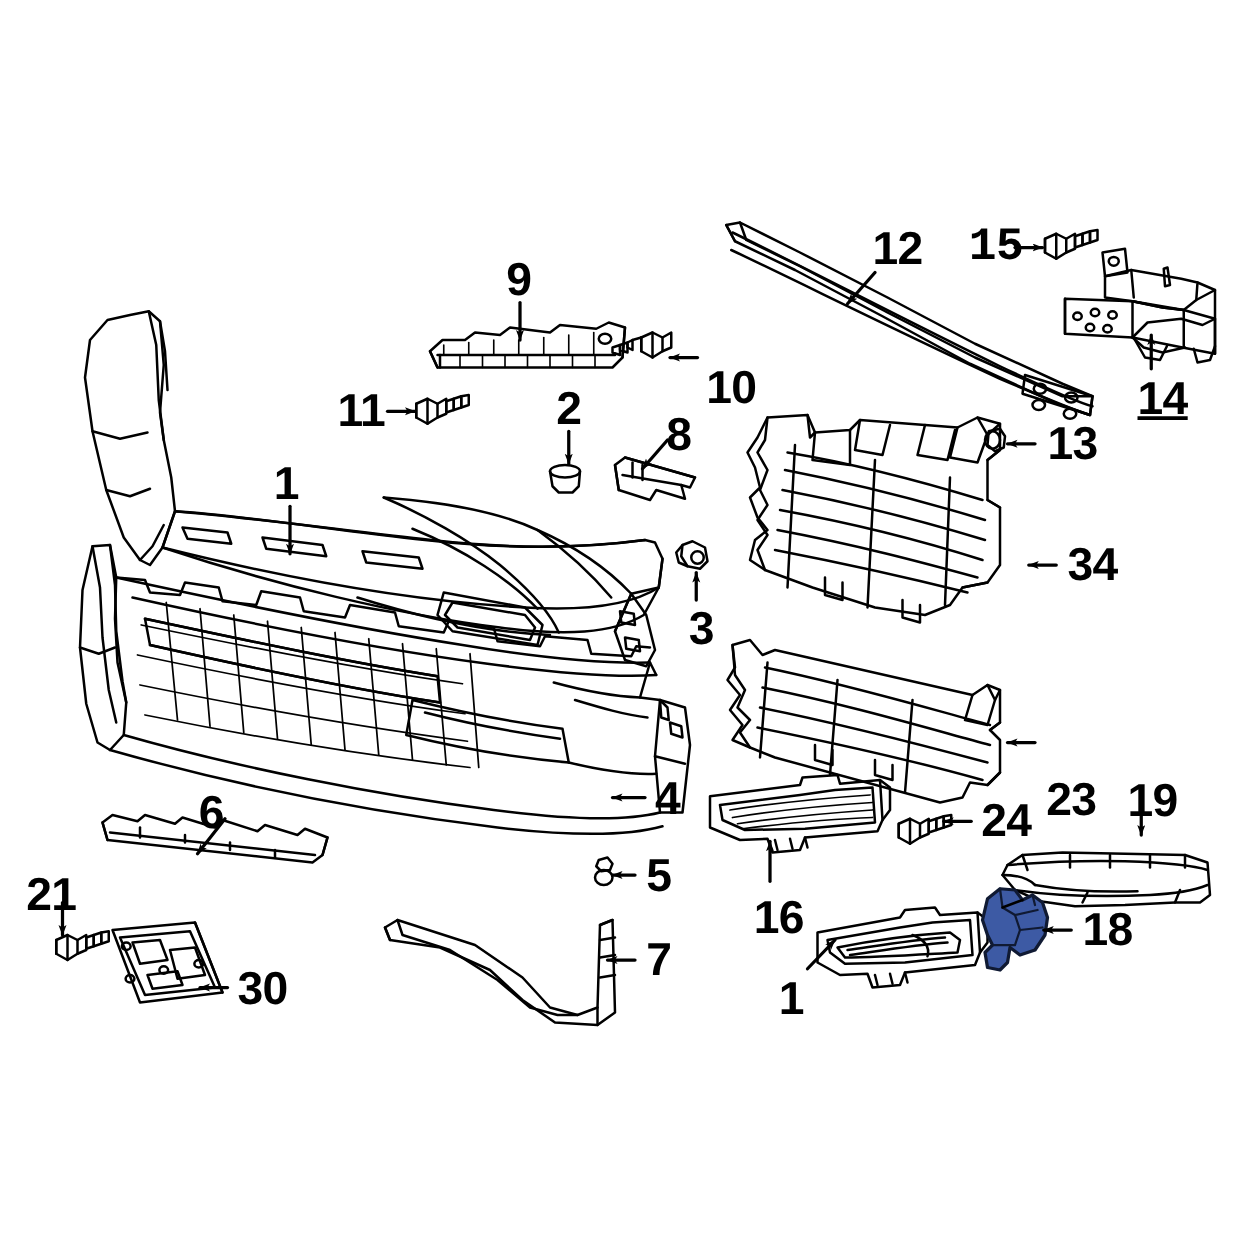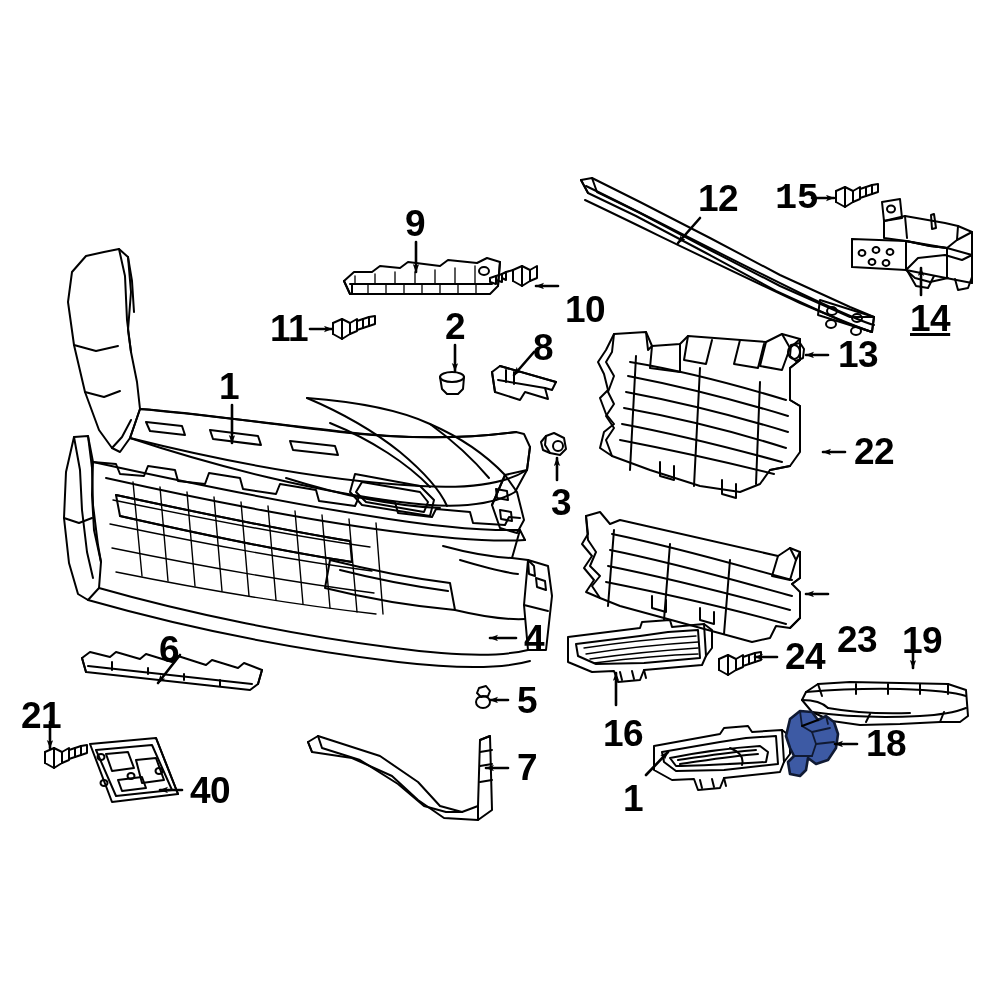--- a/index.html
+++ b/index.html
@@ -495,20 +495,20 @@
     <span class="callout-num" style="left: 565px; top: 251px; margin-top: 40px;">10</span>
     <span class="callout-num" style="left: 270px; top: 310px;">11</span>
     <span class="callout-num" style="left: 698px; top: 180px;">12</span>
     <span class="callout-num" style="left: 838px; top: 336px;">13</span>
     <span class="callout-num" style="left: 910px; top: 300px; text-decoration: underline;">14</span>
     <span class="callout-num" style="left: 775px; top: 180px; font-family: Liberation Mono, monospace;">15</span>
     <span class="callout-num" style="left: 603px; top: 715px;">16</span>
     <span class="callout-num" style="left: 623px; top: 780px;">1</span>
     <span class="callout-num" style="left: 866px; top: 725px; text-align: right;">18</span>
     <span class="callout-num" style="left: 902px; top: 622px;">19</span>
-    <span class="callout-num" style="left: 190px; top: 772px;">40</span>
+    <span class="callout-num" style="left: 190px; top: 772px;">30</span>
     <span class="callout-num" style="left: 21px; top: 697px; text-align: right;">21</span>
-    <span class="callout-num" style="left: 854px; top: 433px;">22</span>
+    <span class="callout-num" style="left: 854px; top: 433px;">34</span>
     <span class="callout-num" style="left: 837px; top: 575px; margin-top: 46px;">23</span>
     <span class="callout-num" style="left: 785px; top: 638px;">24</span>
   </div>
 
 </div>
 
 </body></html>

